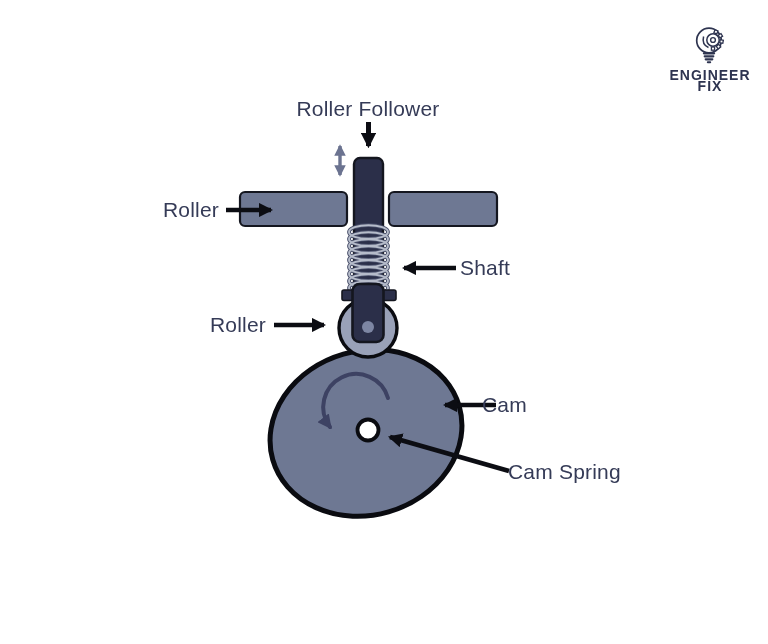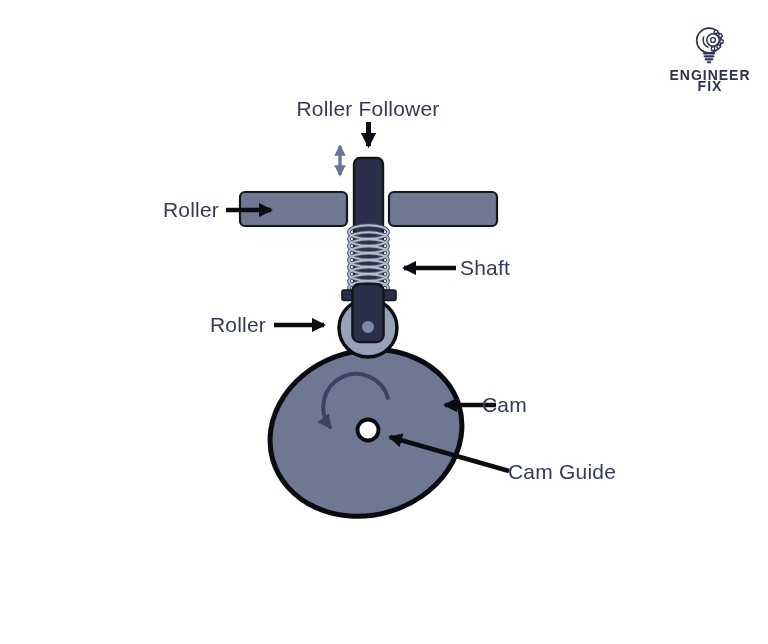--- a/index.html
+++ b/index.html
@@ -113,21 +113,21 @@
     <path d="M 274 325 H 324" stroke-width="4.6" marker-end="url(#mBlack)" class="arrow-black"></path>
     <path d="M 496 405 H 445" stroke-width="4.6" marker-end="url(#mBlack)" class="arrow-black"></path>
     <path d="M 509 471 L 390 437" stroke-width="4.6" marker-end="url(#mBlack)" class="arrow-black"></path>
   </svg>
 
   <div class="lbl center" style="left:258px;top:99px;width:220px;">Roller Follower</div>
   <div class="lbl right" style="left:119px;top:200px;width:100px;">Roller</div>
   <div class="lbl" style="left:460px;top:258px;">Shaft</div>
   <div class="lbl right" style="left:166px;top:315px;width:100px;">Roller</div>
   <div class="lbl" style="left:482px;top:395px;">Cam</div>
-  <div class="lbl" style="left:508px;top:462px;">Cam Guide</div>
+  <div class="lbl" style="left:508px;top:462px;">Cam Spring</div>
 
   <div id="brand">
     <svg width="44" height="42" viewBox="0 0 44 42">
 
       <circle cx="21" cy="16.5" r="12.3" stroke-width="1.7" class="logo-stroke"></circle>
 
       <path d="M 20.5 23.5 Q 13.5 20.5 15.6 12.5" stroke-width="1.5" class="logo-stroke"></path>
 
       <g>
         <rect x="26.3" y="6.3" width="3.2" height="3.2" transform="rotate(-70 27.9 7.9)" stroke-width="1.3" class="logo-white"></rect>

